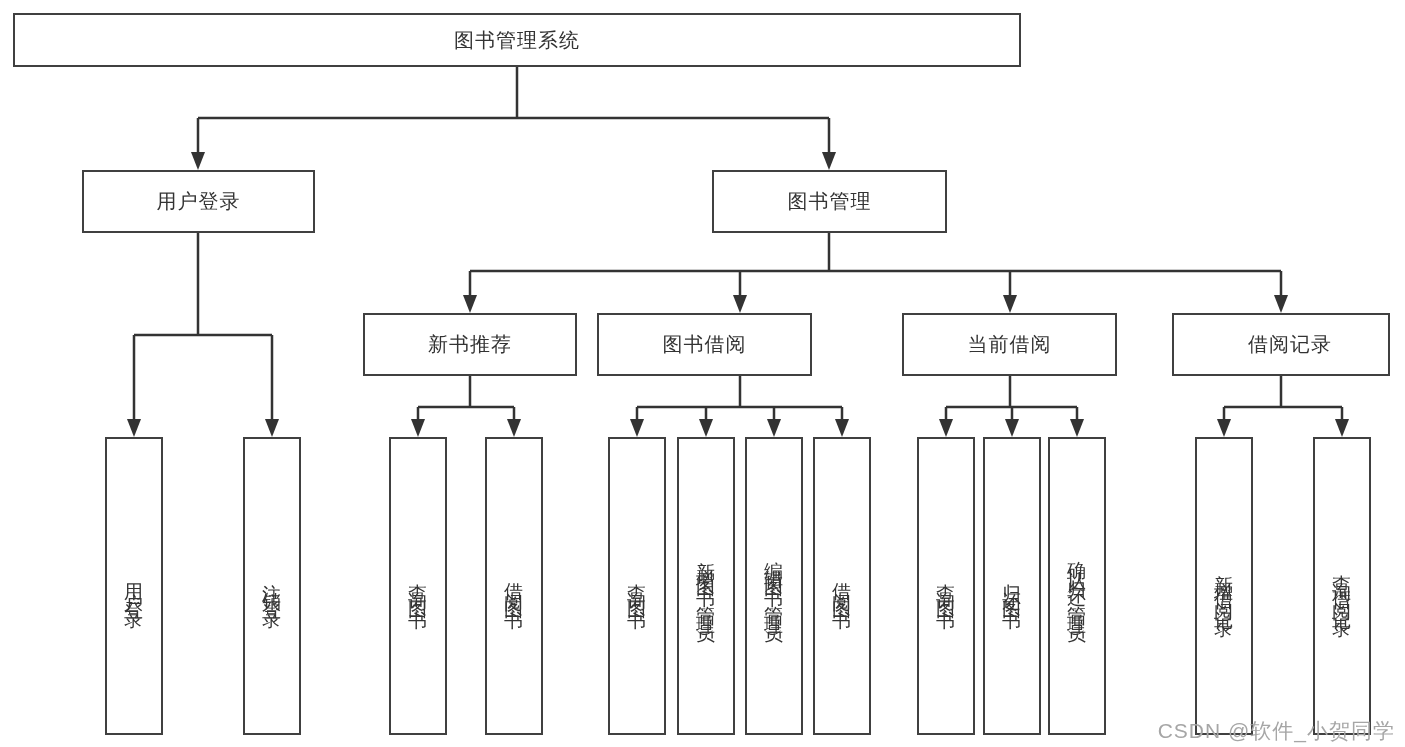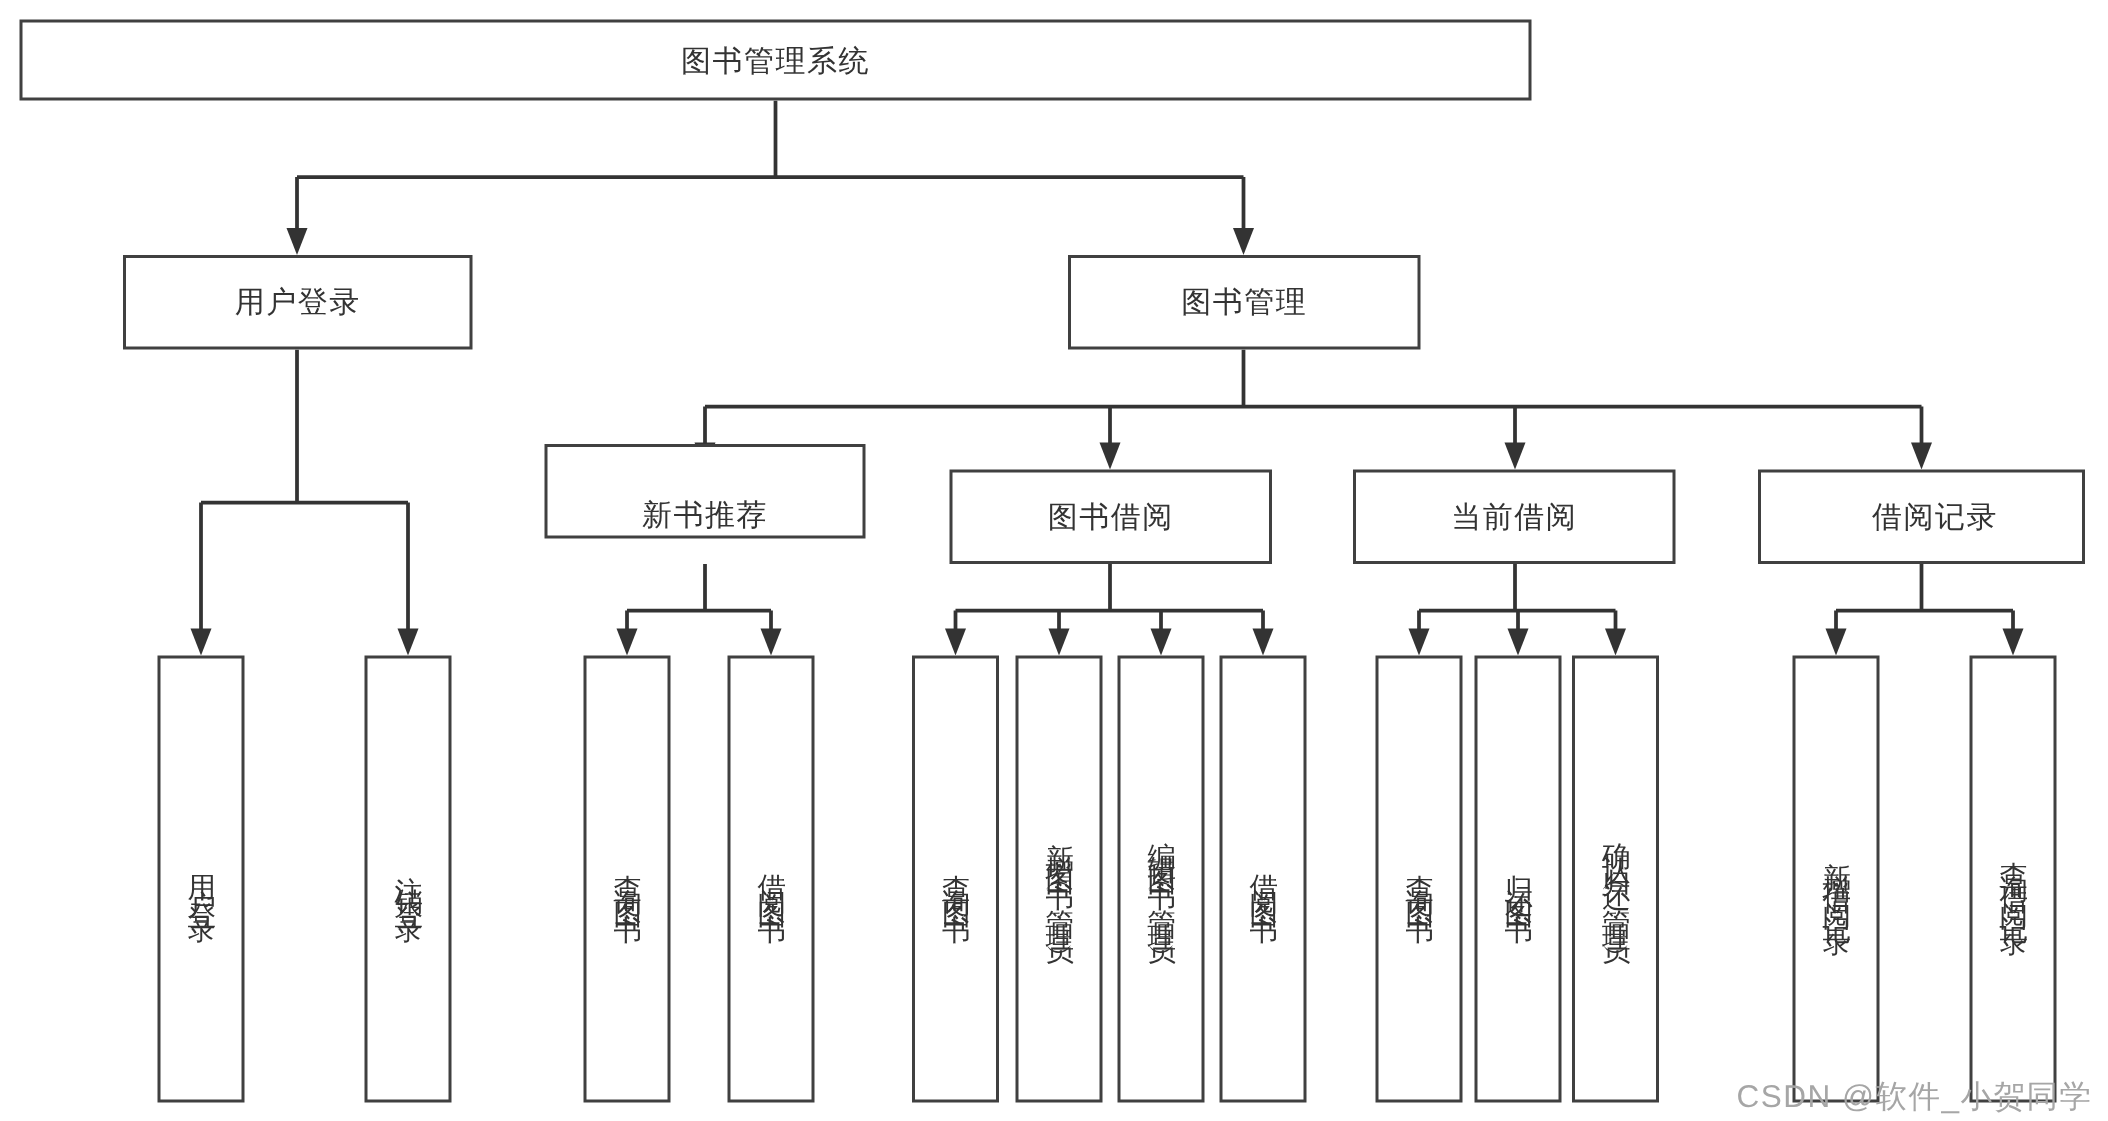--- a/index.html
+++ b/index.html
@@ -120,24 +120,24 @@
     <span>图书管理系统</span>
   </div>
 
   <div class="node" style="left:82px; top:170px; width:233px; height:63px;">
     <span>用户登录</span>
   </div>
   <div class="node" style="left:712px; top:170px; width:235px; height:63px;">
     <span>图书管理</span>
   </div>
 
-  <div class="node" style="left:363px; top:296px; width:214px; height:63px;align-items:flex-end;">
+  <div class="node" style="left:363px; top:313px; width:214px; height:63px;">
     <span>新书推荐</span>
   </div>
-  <div class="node" style="left:633px; top:313px; width:215px; height:63px;">
+  <div class="node" style="left:597px; top:313px; width:215px; height:63px;">
     <span>图书借阅</span>
   </div>
   <div class="node" style="left:902px; top:313px; width:215px; height:63px;">
     <span>当前借阅</span>
   </div>
   <div class="node" style="left:1172px; top:313px; width:218px; height:63px;padding-left:18px;">
     <span>借阅记录</span>
   </div>
 
   <div class="node leaf" style="left:105px;">

